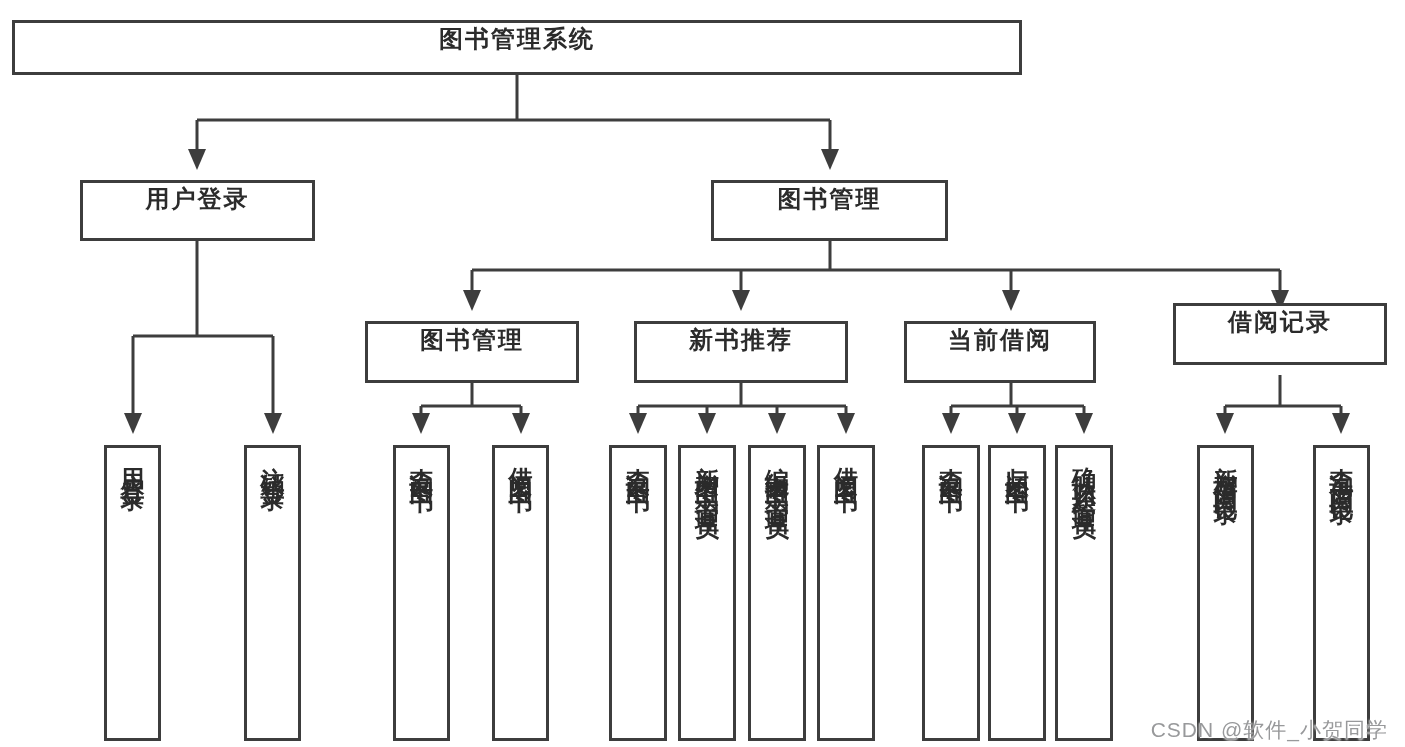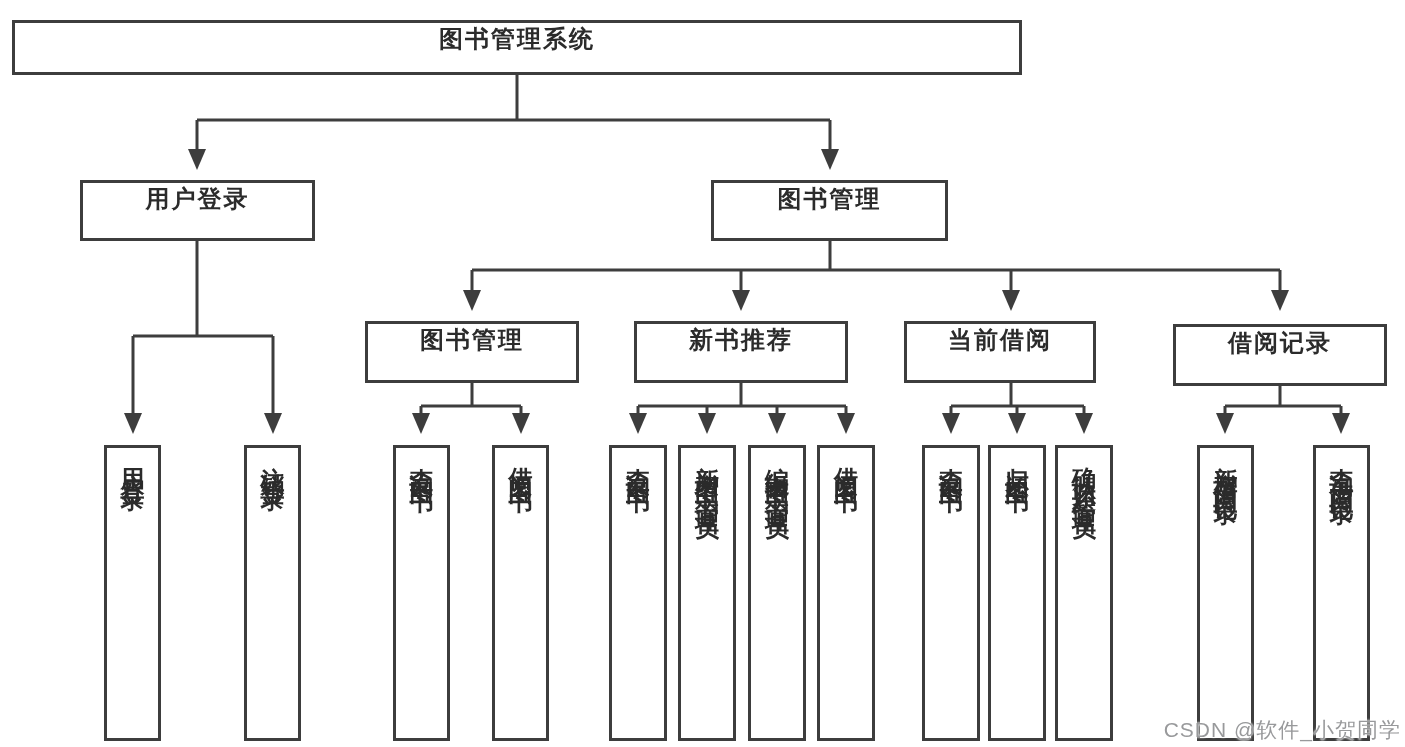--- a/index.html
+++ b/index.html
@@ -19,21 +19,21 @@
     position:absolute;background:#fff;border:3px solid var(--line);
     display:flex;align-items:flex-start;justify-content:center;
     color:var(--text);font-weight:600;margin-top:8px;
   }
   .node.h .lbl{font-size:24px;letter-spacing:2px;white-space:nowrap;}
   .node.v .lbl{
     writing-mode:vertical-rl;text-orientation:mixed;
     font-size:24px;letter-spacing:7px;line-height:1;
   }
   .watermark{
-    position:absolute;right:4px;bottom:3px;z-index:5;
+    position:absolute;right:17px;bottom:3px;z-index:5;
     font-size:21px;letter-spacing:1px;color:var(--wm);
     text-shadow:0 0 2px #fff,0 0 3px #fff;white-space:nowrap;
   }
 </style>
 </head>
 <body>
 
 <div id="canvas">
 
   <svg id="connector-svg" viewBox="0 0 1405 747" xmlns="http://www.w3.org/2000/svg">
@@ -97,21 +97,21 @@
 
   <div class="node h" style="left:365px;top:313px;width:214px;height:62px">
     <span class="lbl">图书管理</span>
   </div>
   <div class="node h" style="left:634px;top:313px;width:214px;height:62px">
     <span class="lbl">新书推荐</span>
   </div>
   <div class="node h" style="left:904px;top:313px;width:192px;height:62px">
     <span class="lbl">当前借阅</span>
   </div>
-  <div class="node h" style="left:1173px;top:316px;width:214px;height:62px">
+  <div class="node h" style="left:1173px;top:295px;width:214px;height:62px">
     <span class="lbl">借阅记录</span>
   </div>
 
   <div class="node v" style="left:104px;top:437px;width:57px;height:296px">
     <span class="lbl">用户登录</span>
   </div>
   <div class="node v" style="left:244px;top:437px;width:57px;height:296px">
     <span class="lbl">注销登录</span>
   </div>
 

